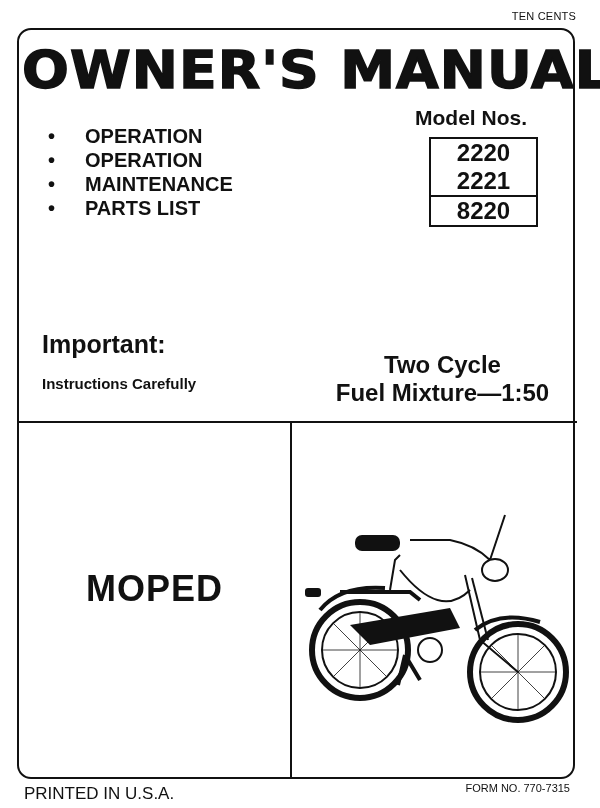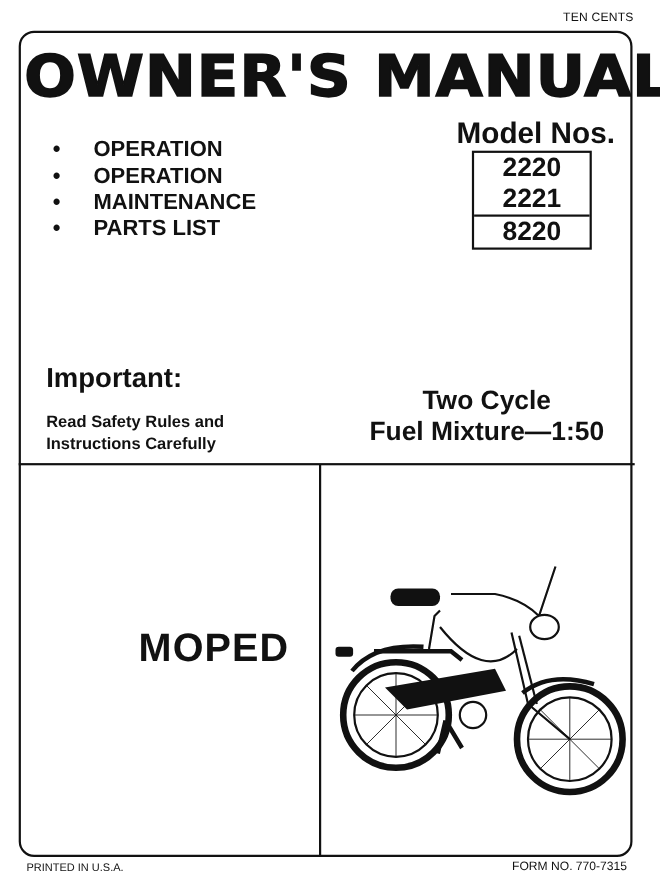--- a/index.html
+++ b/index.html
@@ -12,31 +12,31 @@
     .hdiv { left: 17px; top: 421px; width: 560px; height: 2px; background: #111; }
     .vdiv { left: 290px; top: 422px; width: 2px; height: 357px; background: #111; }
     .title { left: 22px; top: 40px; width: 550px; text-align: center;
              font-family: "DejaVu Sans", sans-serif; font-weight: bold;
              font-size: 52px; letter-spacing: 1px; color: #111;
              -webkit-text-stroke: 1.5px #111; transform: scaleX(1.06);
              transform-origin: left center; white-space: nowrap; line-height: 60px; }
     .bullets { left: 48px; top: 124px; margin: 0; padding: 0; list-style: none; }
     .bullets li { font-weight: bold; font-size: 20px; line-height: 24px; display: flex; }
     .bullets .dot { width: 37px; font-size: 20px; }
-    .model-label { left: 415px; top: 106px; font-weight: bold; font-size: 27px; }
+    .model-label { left: 415px; top: 106px; font-weight: bold; font-size: 21px; }
     .model-table { left: 429px; top: 137px; width: 109px; border: 2px solid #111; box-sizing: border-box; }
     .model-group { border-bottom: 2px solid #111; }
     .model-group:last-child { border-bottom: none; }
     .model-num { text-align: center; font-weight: bold; font-size: 24px; line-height: 28px; }
     .important { left: 42px; top: 330px; font-weight: bold; font-size: 25px; }
     .read { left: 42px; top: 374px; font-weight: bold; font-size: 15px; line-height: 20px; }
     .fuel { left: 310px; top: 333px; width: 265px; text-align: center; font-weight: bold; font-size: 24px; line-height: 28px; margin-top: 18px; }
-    .moped { left: 86px; top: 568px; font-weight: bold; font-size: 36px; letter-spacing: 1px; margin-left: 40px; }
+    .moped { left: 86px; top: 568px; font-weight: bold; font-size: 36px; letter-spacing: 1px; }
     .bike { left: 300px; top: 500px; width: 275px; height: 230px; }
-    .footer-l { left: 24px; top: 784px; font-size: 10px; }
+    .footer-l { left: 24px; top: 784px; font-size: 17px; }
     .footer-r { right: 30px; top: 782px; font-size: 11px; }
   </style>
 </head>
 <body>
 
 <div class="abs price">TEN CENTS</div>
 <div class="abs frame"></div>
 <div class="abs hdiv"></div>
 <div class="abs vdiv"></div>
 
@@ -67,21 +67,20 @@
     <div class="model-num">2220</div>
     <div class="model-num">2221</div>
   </div>
   <div class="model-group">
     <div class="model-num">8220</div>
   </div>
 </div>
 
 <div class="abs important">Important:</div>
 <div class="abs read">
-  <div>Read Safety Rules and</div>
   <div>Instructions Carefully</div>
 </div>
 
 <div class="abs fuel">
   <div>Two Cycle</div>
   <div>Fuel Mixture—1:50</div>
 </div>
 
 <div class="abs moped">MOPED</div>
 

